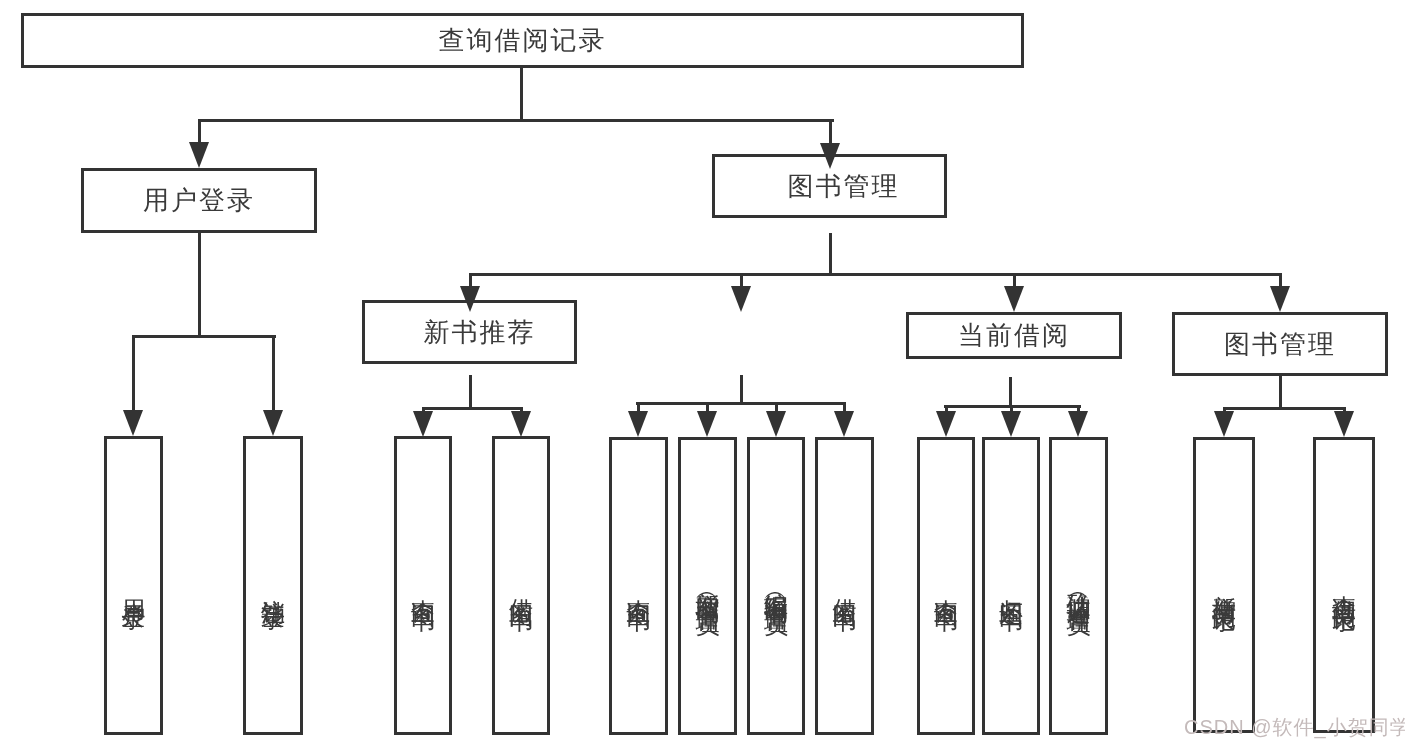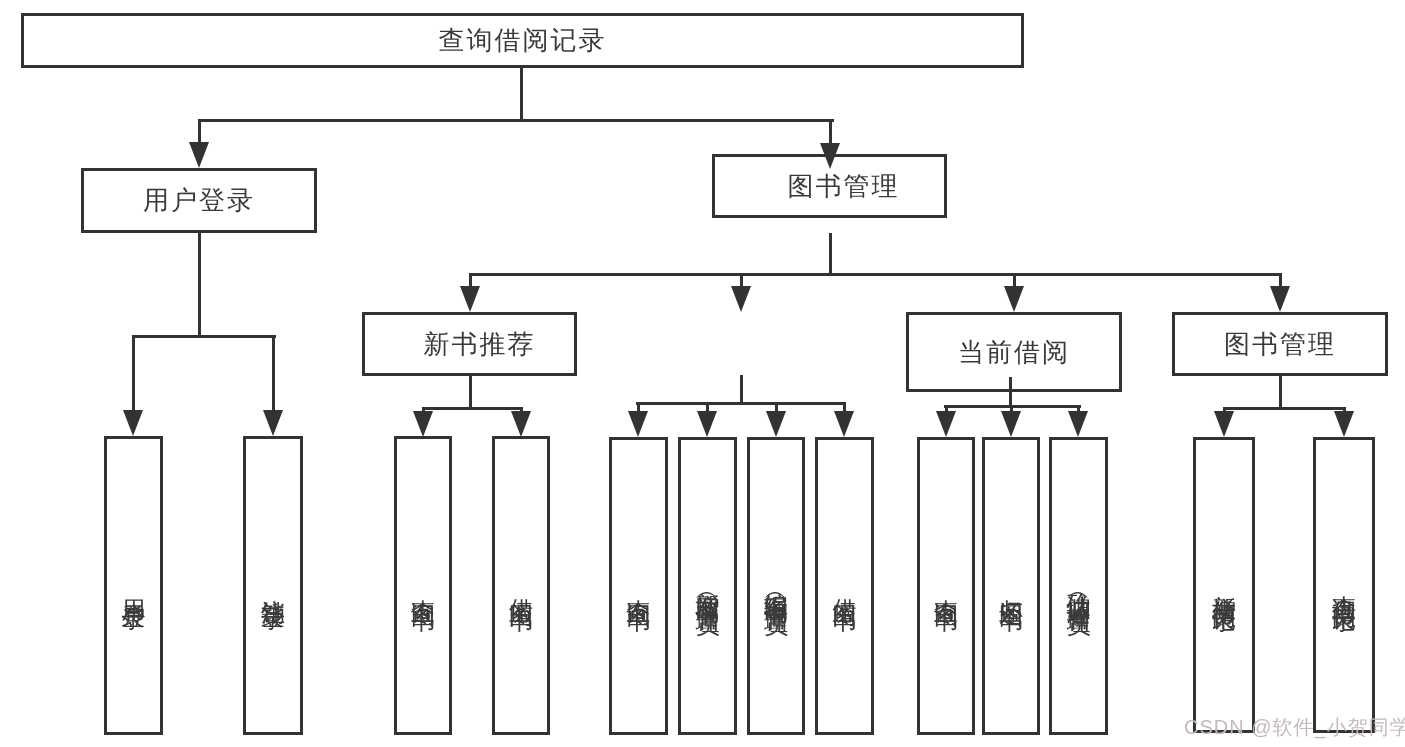--- a/index.html
+++ b/index.html
@@ -54,24 +54,24 @@
 <body>
 
 <div class="canvas">
 
   <div class="node" style="left:21px;top:13px;width:1003px;height:55px;">查询借阅记录</div>
 
   <div class="node" style="left:81px;top:168px;width:236px;height:65px;">用户登录</div>
 
   <div class="node" style="left:712px;top:154px;width:235px;height:64px;padding-left:28px;">图书管理</div>
 
-  <div class="node" style="left:362px;top:312px;width:215px;height:64px;padding-left:20px;">新书推荐</div>
+  <div class="node" style="left:362px;top:300px;width:215px;height:64px;padding-left:20px;">新书推荐</div>
 
 
-  <div class="node" style="left:906px;top:312px;width:216px;height:80px;text-align:right;">当前借阅</div>
+  <div class="node" style="left:906px;top:312px;width:216px;height:47px;text-align:right;">当前借阅</div>
 
   <div class="node" style="left:1172px;top:312px;width:216px;height:64px;">图书管理</div>
 
   <div class="leaf" style="left:104px;top:436px;width:59px;height:299px;">
     <span>用户登录</span>
     </div>
 
   <div class="leaf" style="left:243px;top:436px;width:60px;height:299px;">
     <span>注销登录</span>
     </div>

